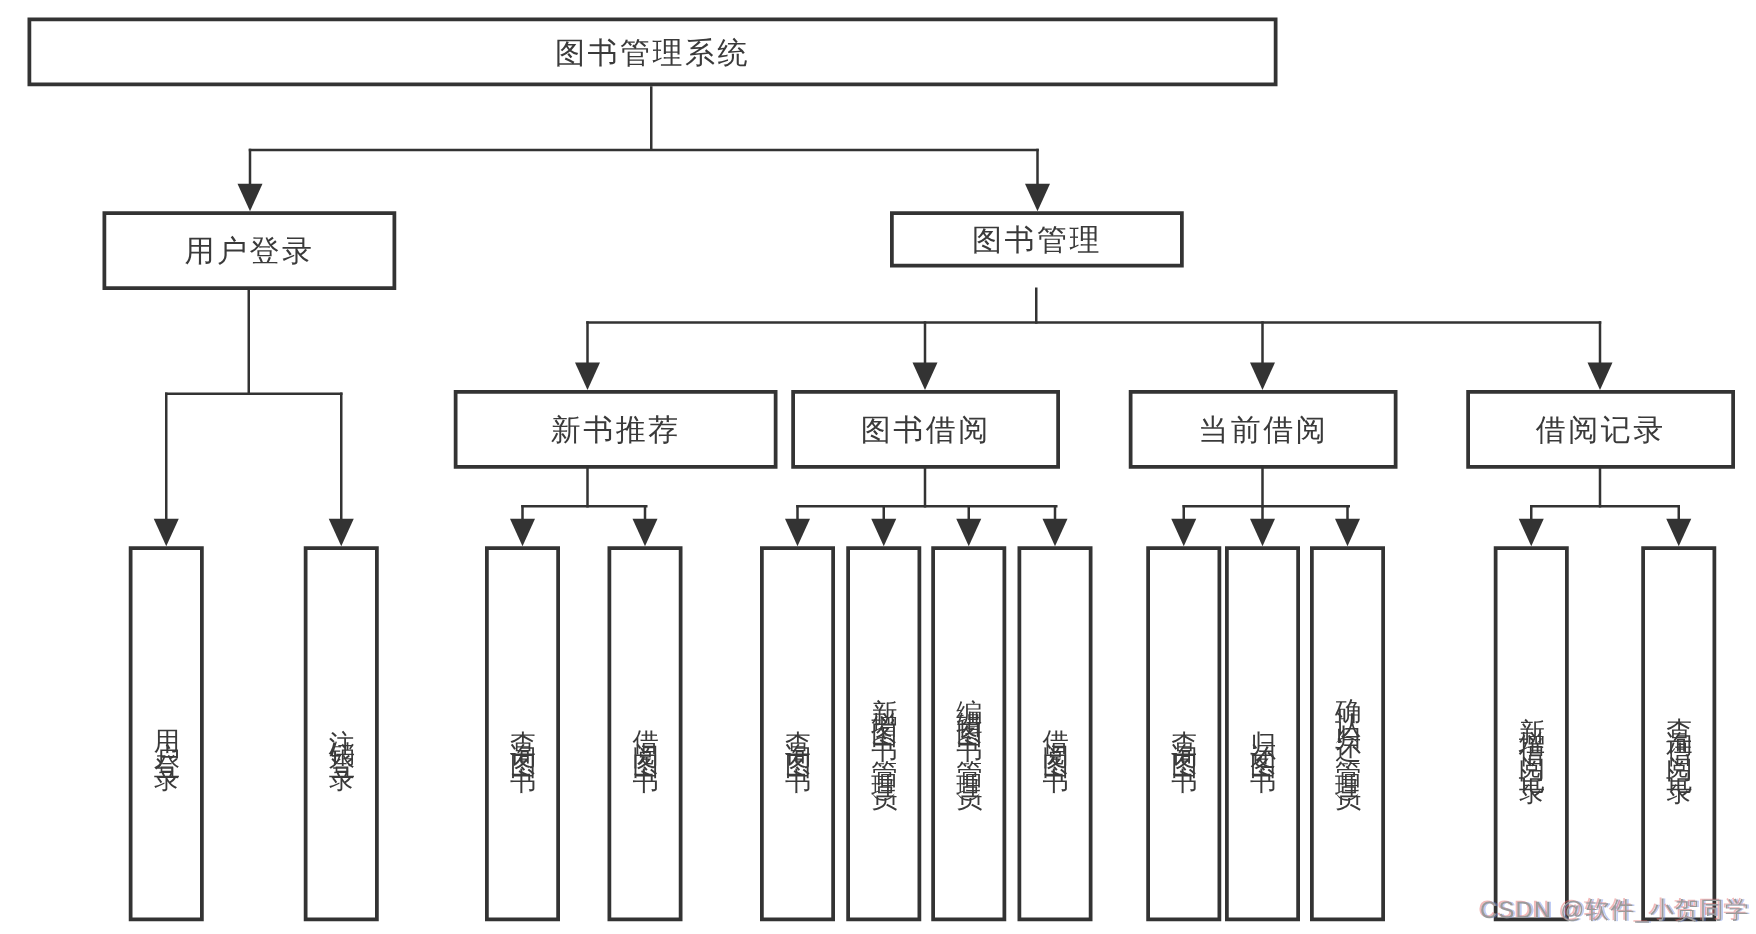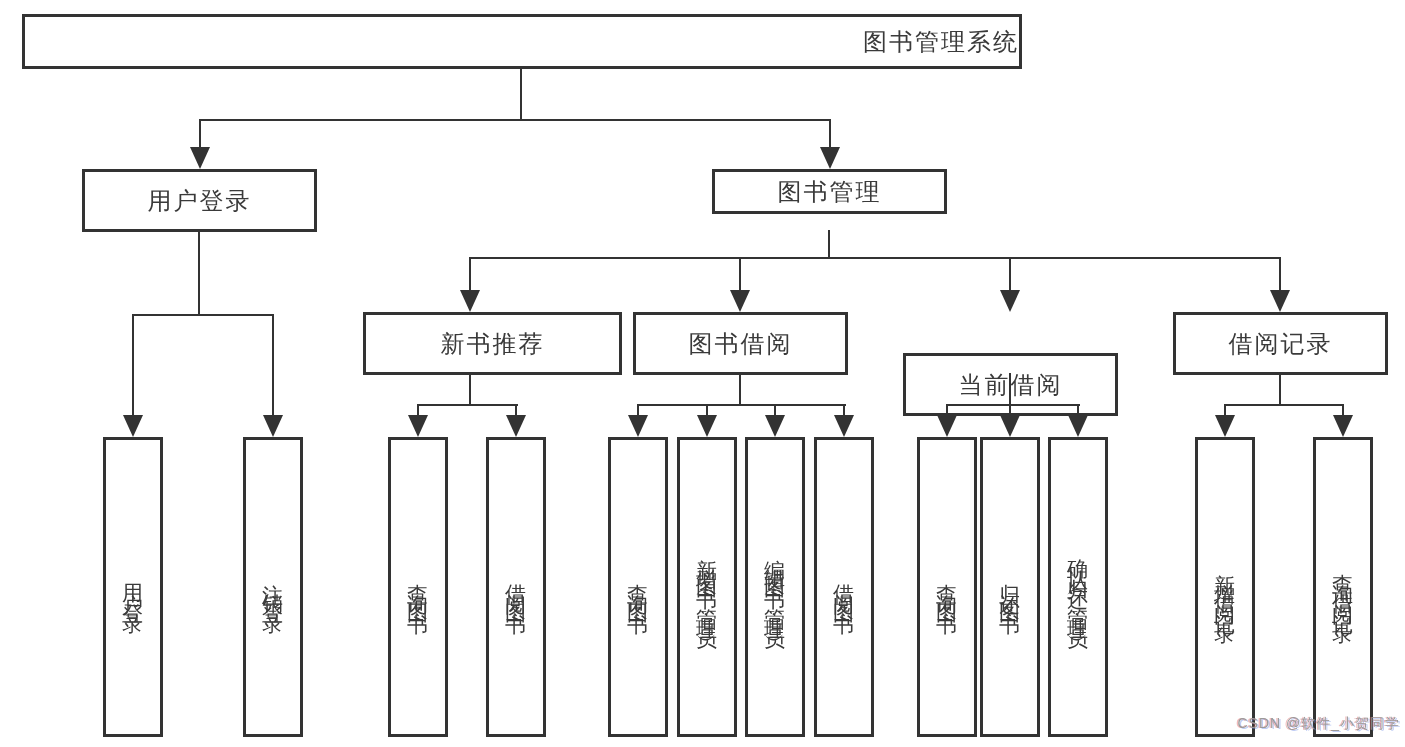--- a/index.html
+++ b/index.html
@@ -24,30 +24,30 @@
   }
   .hline{position:absolute;height:2px;background:var(--line);}
   .vline{position:absolute;width:2px;background:var(--line);}
   .arrow{
     position:absolute;width:0;height:0;
     border-left:10px solid transparent;border-right:10px solid transparent;
     border-top:22px solid var(--line);
   }
   .watermark{
     position:absolute;right:5px;top:715px;z-index:5;
-    color:var(--watermark);font-size:14px;letter-spacing:1px;white-space:nowrap;
+    color:var(--watermark);font-size:19px;letter-spacing:1px;white-space:nowrap;
     text-shadow:-1.5px -0.5px 0 rgba(225,100,100,0.45), 1.5px 0.5px 0 rgba(110,140,230,0.45);
   }
 </style>
 </head>
 <body>
 
 <div id="stage">
 
-  <div class="box" style="left:22px;top:14px;width:1000px;height:55px;justify-content:flex-end;">
+  <div class="box" style="left:22px;top:14px;width:1000px;height:55px;">
     <span>图书管理系统</span>
   </div>
 
   <div class="vline" style="left:520px;top:69px;height:51px;"></div>
   <div class="hline" style="left:199px;top:119px;width:632px;"></div>
   <div class="vline" style="left:199px;top:119px;height:31px;"></div>
   <div class="arrow" style="left:190px;top:147px;"></div>
   <div class="vline" style="left:829px;top:119px;height:31px;"></div>
   <div class="arrow" style="left:820px;top:147px;"></div>
 
@@ -75,21 +75,21 @@
   <div class="arrow" style="left:1000px;top:290px;"></div>
   <div class="vline" style="left:1279px;top:257px;height:36px;"></div>
   <div class="arrow" style="left:1270px;top:290px;"></div>
 
   <div class="box" style="left:363px;top:312px;width:259px;height:63px;">
     <span>新书推荐</span>
   </div>
   <div class="box" style="left:633px;top:312px;width:215px;height:63px;">
     <span>图书借阅</span>
   </div>
-  <div class="box" style="left:903px;top:312px;width:215px;height:63px;margin-top:41px;">
+  <div class="box" style="left:903px;top:312px;width:215px;height:63px;">
     <span>当前借阅</span>
   </div>
   <div class="box" style="left:1173px;top:312px;width:215px;height:63px;align-items:center;">
     <span>借阅记录</span>
   </div>
 
   <div class="vline" style="left:469px;top:373px;height:33px;"></div>
   <div class="hline" style="left:417px;top:404px;width:101px;"></div>
   <div class="vline" style="left:417px;top:404px;height:14px;"></div>
   <div class="arrow" style="left:408px;top:415px;"></div>

